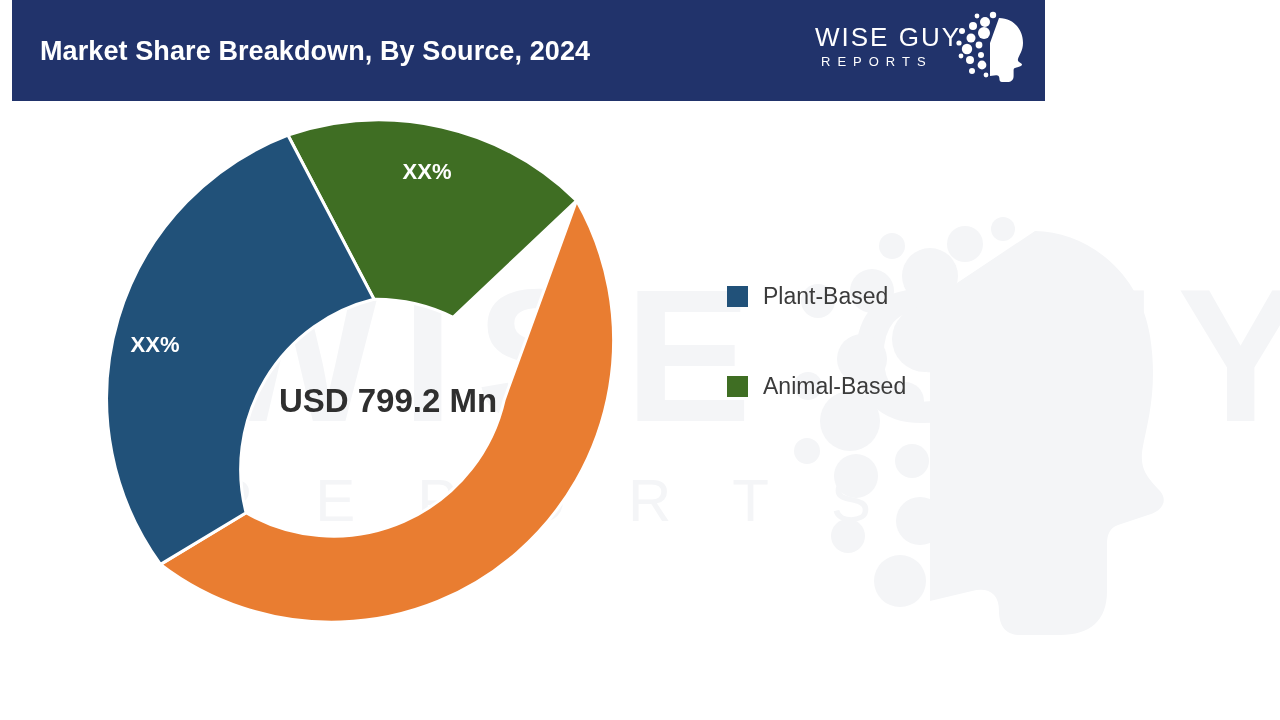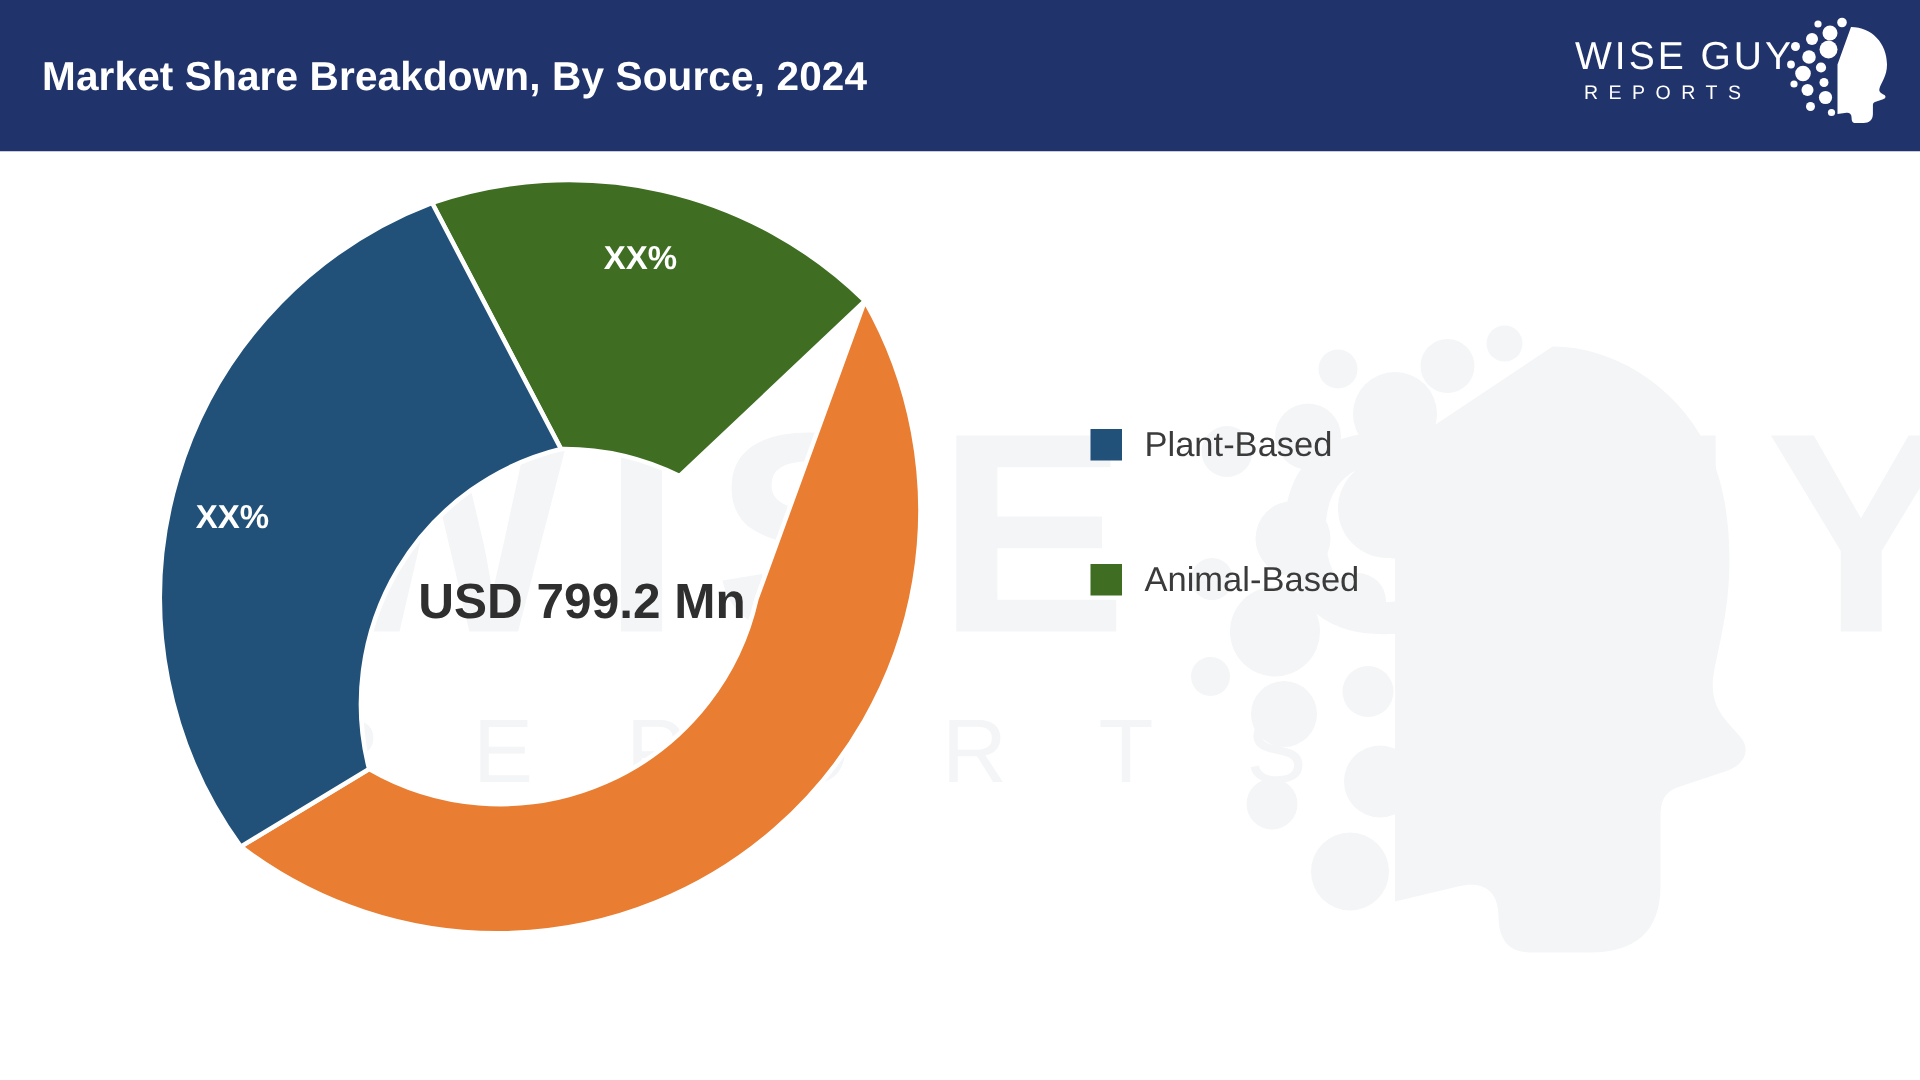--- a/index.html
+++ b/index.html
@@ -14,22 +14,22 @@
     position: relative;
     width: 1280px;
     height: 720px;
     background: #ffffff;
     overflow: hidden;
   }
 
   
   #header {
     position: absolute;
-    left: 0; top: 0;
-    width: 1280px;
+    left: 12px; top: 0;
+    width: 1033px;
     height: 101px;
     background: #21336b;
   }
   #page-title {
     position: absolute;
     left: 28px;
     top: 36px;
     font-size: 27px;
     font-weight: bold;
     color: #ffffff;

